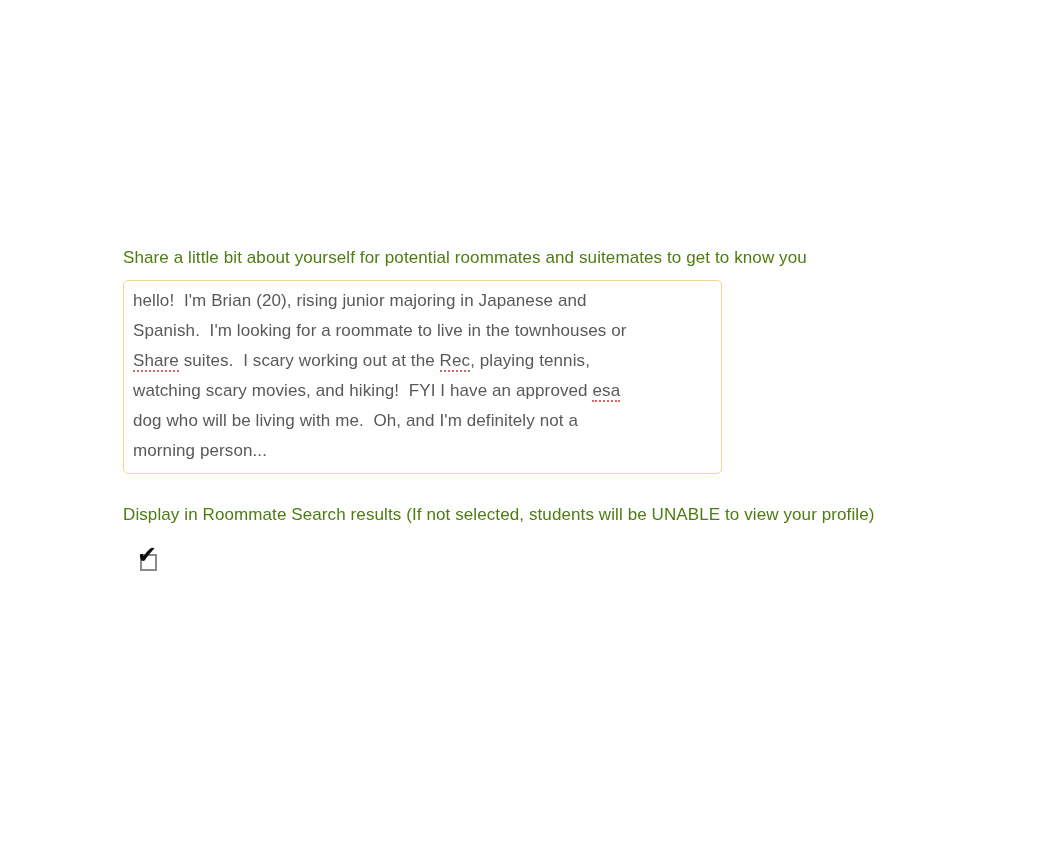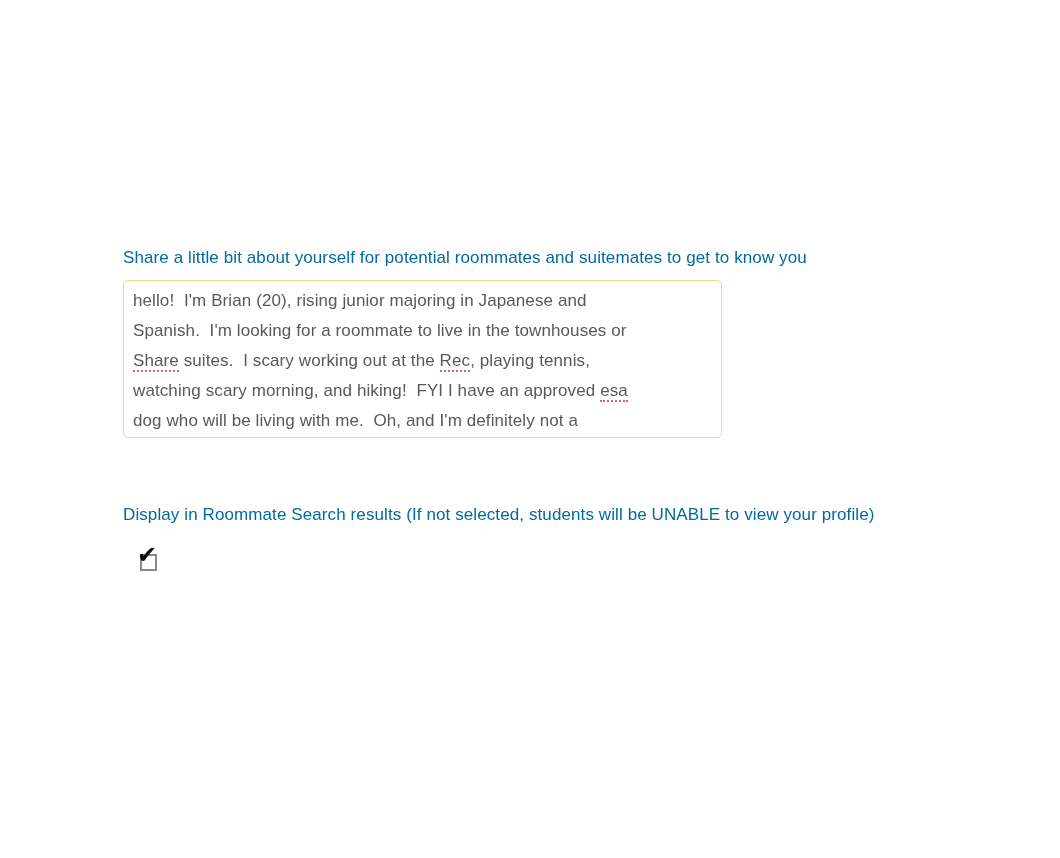--- a/index.html
+++ b/index.html
@@ -13,33 +13,33 @@
     width: 1060px;
     height: 858px;
     background: #ffffff;
     overflow: hidden;
   }
   .field-label {
     position: absolute;
     left: 123px;
     font-size: 17px;
     line-height: 22px;
-    color: #0369a1;
+    color: #4d7c0f;
     letter-spacing: 0.1px;
     white-space: nowrap;
   }
   .label-about { top: 247px; }
   .label-display { top: 504px; text-align: right; }
 
   .textarea-box {
     position: absolute;
     left: 123px;
     top: 280px;
     width: 599px;
-    height: 158px;
+    height: 194px;
     box-sizing: border-box;
     background: #ffffff;
     border: 1px solid #f1d992;
     border-radius: 5px;
     padding: 5px 10px 0 9px;
     font-size: 17px;
     line-height: 30px;
     color: #58595b;
     letter-spacing: 0.1px;
     white-space: pre-wrap;
@@ -82,21 +82,21 @@
 </head>
 <body>
 
 <div class="screen">
 
   <div class="field-label label-about">Share a little bit about yourself for potential roommates and suitemates to get to know you</div>
 
   <div class="textarea-box" role="textbox" aria-multiline="true"><span>hello!  I'm Brian (20), rising junior majoring in Japanese and
 Spanish.  I'm looking for a roommate to live in the townhouses or
 </span><span class="misspelled">Share</span><span> suites.  I scary working out at the </span><span class="misspelled">Rec</span><span>, playing tennis,
-watching scary morning, and hiking!  FYI I have an approved </span><span class="misspelled">esa</span><span>
+watching scary movies, and hiking!  FYI I have an approved </span><span class="misspelled">esa</span><span>
 dog who will be living with me.  Oh, and I'm definitely not a
 morning person...</span></div>
 
   <div class="field-label label-display">Display in Roommate Search results (If not selected, students will be UNABLE to view your profile)</div>
 
   <div class="checkbox" role="checkbox" aria-checked="true">
     <span class="box"></span>
     <span class="check">✔</span>
   </div>
 

